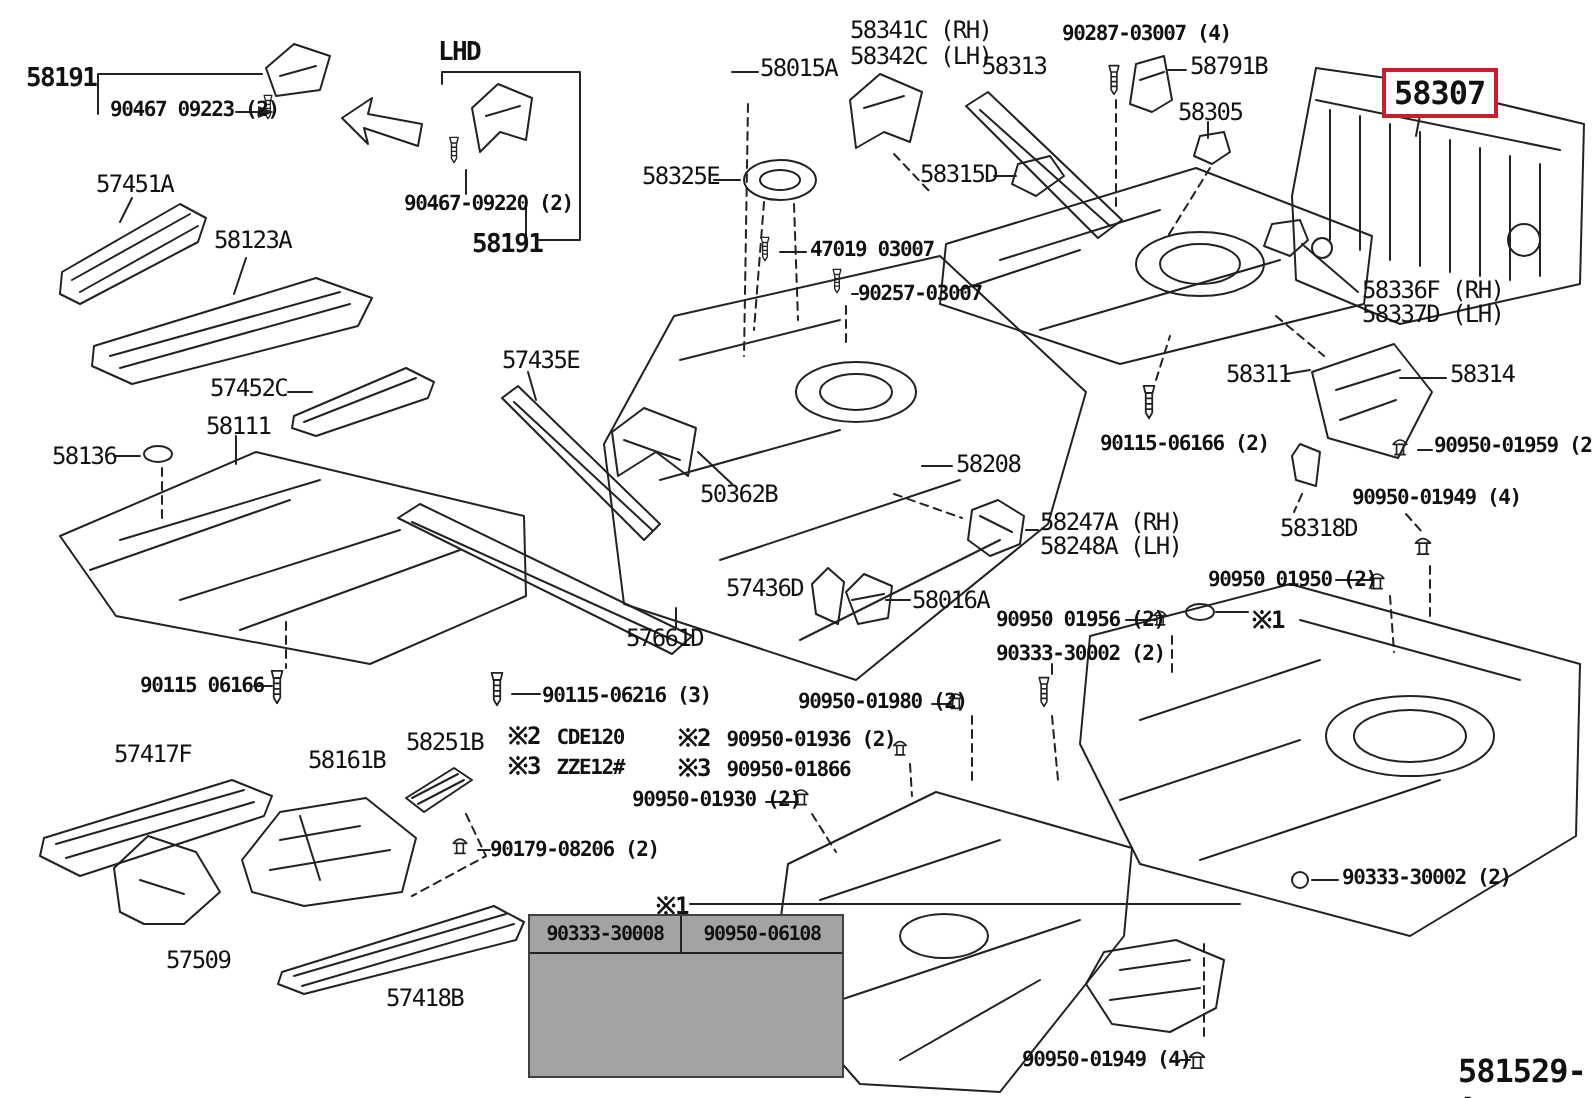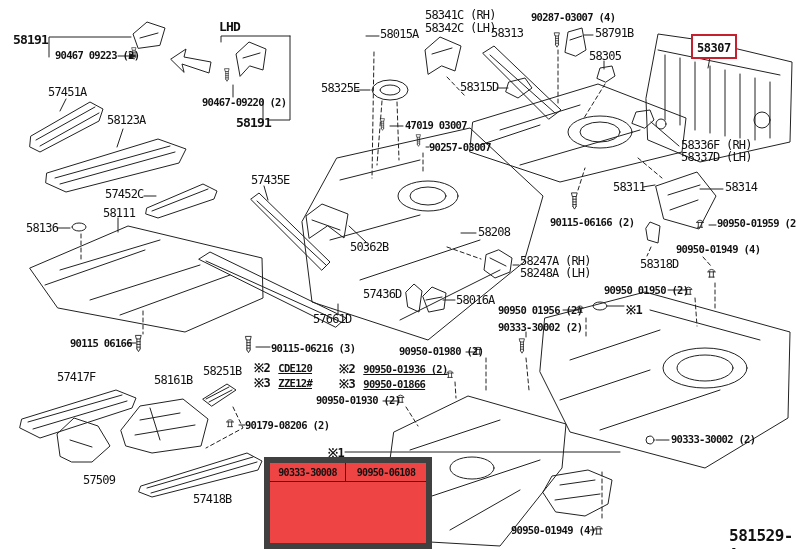--- a/index.html
+++ b/index.html
@@ -4,24 +4,24 @@
 <style>
   html,body{margin:0;padding:0;background:#fff;}
   .stage{position:relative;width:796px;height:549px;background:#fff;overflow:hidden;
          font-family:"DejaVu Sans Mono","Liberation Mono",monospace;color:#111;}
   .stage svg{position:absolute;left:0;top:0;}
   .lbl{position:absolute;font-weight:bold;font-size:10.5px;letter-spacing:-0.7px;white-space:nowrap;line-height:1;}
   .lbl-part{position:absolute;font-weight:normal;font-size:12px;letter-spacing:-0.8px;white-space:nowrap;line-height:1;}
   .lbl-lg{position:absolute;font-weight:bold;font-size:13px;letter-spacing:-0.8px;white-space:nowrap;line-height:1;}
   .marker{font-size:12px;font-weight:bold;letter-spacing:-0.5px;}
   .note-row{position:absolute;display:flex;gap:8px;align-items:baseline;white-space:nowrap;line-height:1;}
-  .note-row .txt{font-weight:bold;font-size:10.5px;letter-spacing:-0.7px;text-decoration:underline;}
+  .note-row .txt{font-weight:bold;font-size:10.5px;letter-spacing:-0.7px;}
   .hl-box{position:absolute;border:2px solid #c4202e;padding:1px 4px;background:#fff;}
-  .hl-box span{font-weight:bold;font-size:12px;letter-spacing:-0.5px;}
-  .spec-table{position:absolute;left:264px;top:457px;width:156px;height:80px;border:6px solid #404040;display:flex;flex-direction:column;background:#ef4444;}
+  .hl-box span{font-weight:bold;font-size:16px;letter-spacing:-0.5px;}
+  .spec-table{position:absolute;left:264px;top:457px;width:156px;height:80px;border:1px solid #404040;display:flex;flex-direction:column;background:#a3a3a3;}
   .spec-head{display:flex;height:18px;border-bottom:1px solid #222;}
   .spec-head .cell{flex:1;display:flex;align-items:center;justify-content:center;font-weight:bold;font-size:10px;letter-spacing:-0.7px;}
   .spec-head .cell:first-child{border-right:1px solid #222;flex:0 0 75px;}
   .spec-body{display:flex;flex:1;}
   .spec-body .cell{position:relative;flex:1;}
   .spec-body .cell:first-child{border-right:1px solid #222;flex:0 0 75px;}
   .dim{position:absolute;font-weight:bold;font-size:10px;letter-spacing:-0.5px;line-height:1;}
   .figure-code{position:absolute;left:729px;top:526px;font-weight:bold;font-size:16px;letter-spacing:-0.5px;}
 </style>
 </head>

